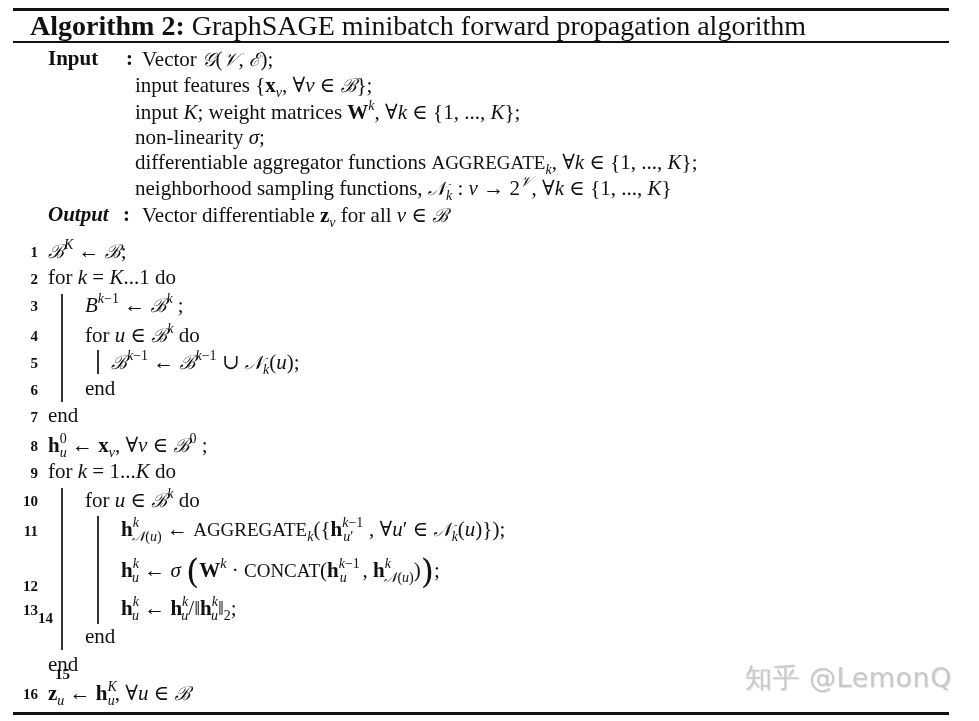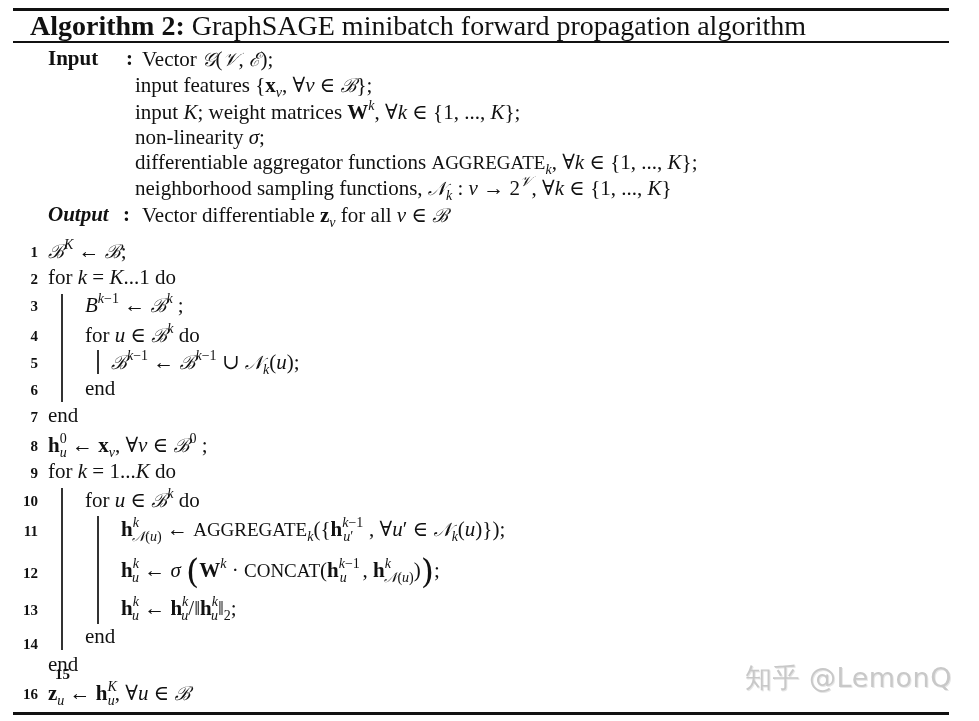--- a/index.html
+++ b/index.html
@@ -74,23 +74,23 @@
 <div class="ln" style="top:271px;">2</div>
 <div class="ln" style="top:298px;">3</div>
 <div class="ln" style="top:328px;">4</div>
 <div class="ln" style="top:355px;">5</div>
 <div class="ln" style="top:382px;">6</div>
 <div class="ln" style="top:409px;">7</div>
 <div class="ln" style="top:438px;">8</div>
 <div class="ln" style="top:465px;">9</div>
 <div class="ln" style="top:493px;">10</div>
 <div class="ln" style="top:523px;">11</div>
-<div class="ln" style="top:565px;">12</div>
+<div class="ln" style="top:578px;">12</div>
 <div class="ln" style="top:602px;">13</div>
-<div class="ln" style="top:636px;">14</div>
+<div class="ln" style="top:610px;padding-left:15px;">14</div>
 <div class="ln" style="top:666px;margin-left:32px;">15</div>
 <div class="ln" style="top:686px;">16</div>
 
 <div class="code" style="left:48px; top:238px;text-align:center;">
   <span class="cal">ℬ</span><sup><i>K</i></sup> ← <span class="cal">ℬ</span>;
 </div>
 <div class="code" style="left:48px; top:265px;">
   <span class="kw">for</span> <i>k</i> = <i>K</i>...1 <span class="kw">do</span>
 </div>
 <div class="vbar" style="left:61px; top:294px; height:108px;"></div>

